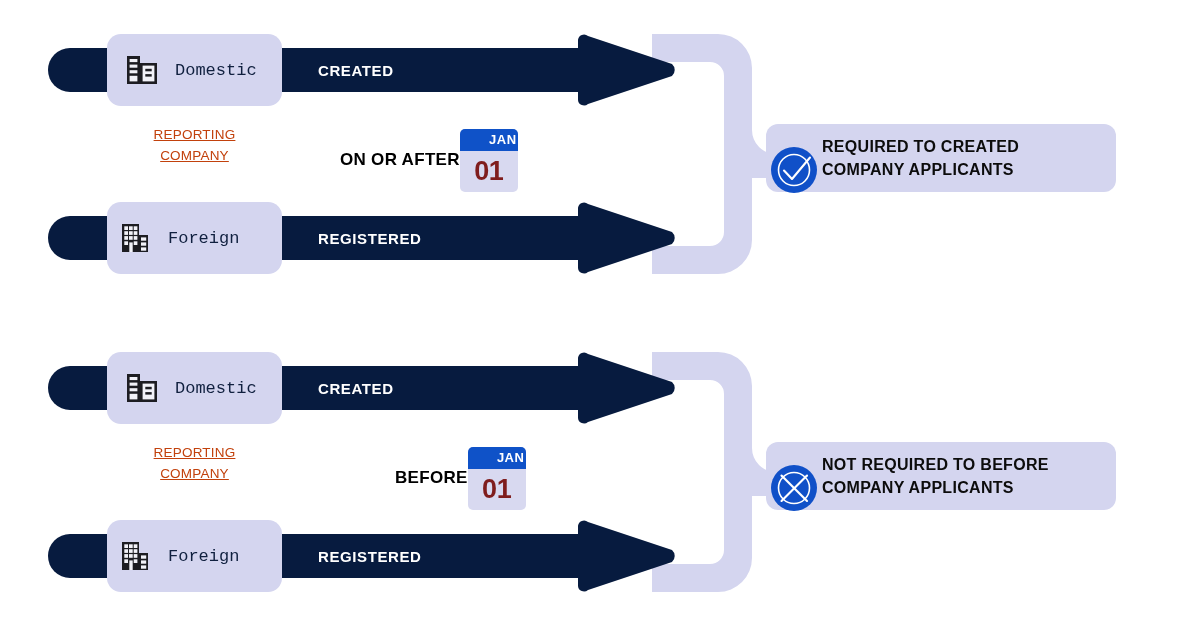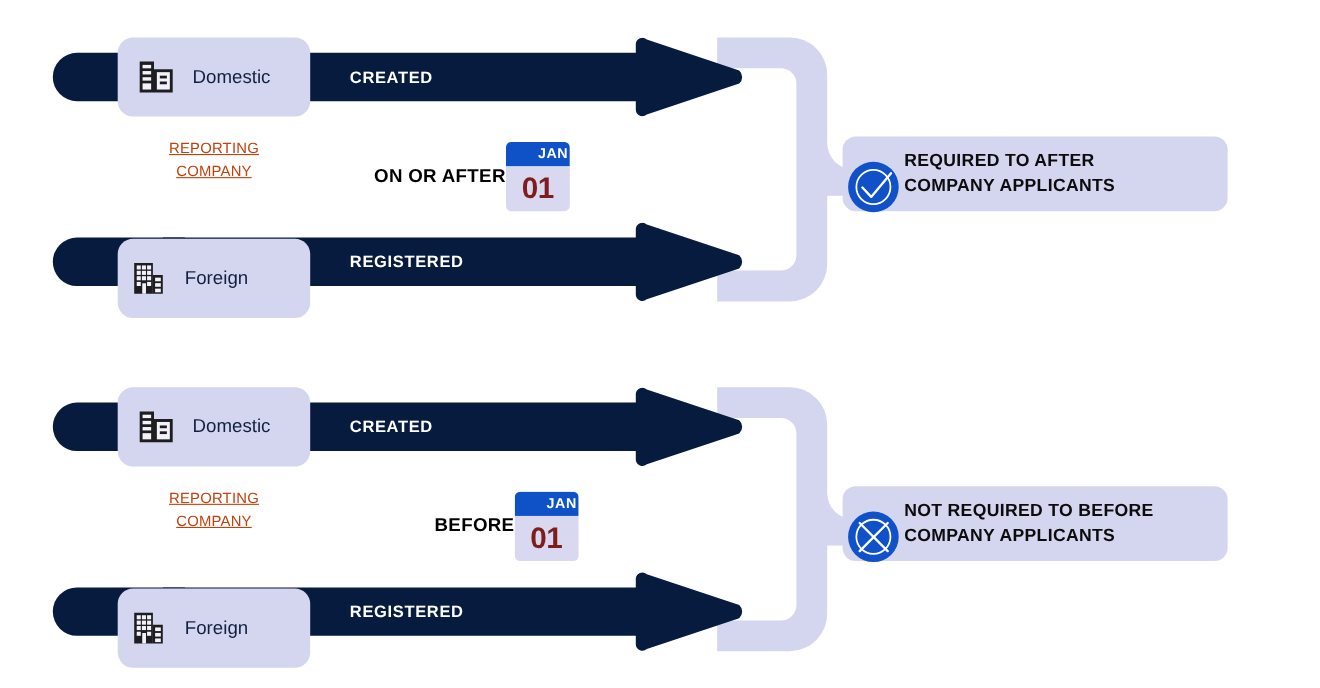--- a/index.html
+++ b/index.html
@@ -91,30 +91,30 @@
     width: 175px;
     height: 72px;
     background: #d4d5ef;
     border-radius: 14px;
     display: flex;
     align-items: center;
     box-sizing: border-box;
     padding-left: 18px;
   }
   .entity-chip.created    { top: 14px; }
-  .entity-chip.registered { top: 197px; padding-left: 11px; }
+  .entity-chip.registered { top: 182px; padding-left: 11px; }
   .entity-icon {
     width: 34px;
     height: 34px;
     flex: 0 0 34px;
     display: block;
   }
   .entity-name {
     margin-left: 16px;
-    font-family: Liberation Sans, sans-serif;
+    font-family: Liberation Mono, monospace;
     font-size: 17px;
     color: #10203f;
     white-space: nowrap;
   }
 
   
   .reporting-caption {
     position: absolute;
     left: 107px;
     top: 104px;
@@ -301,21 +301,21 @@
     <div class="timing on-or-after">
       <span class="timing-text">ON OR AFTER</span>
       <div class="calendar-badge">
         <div class="calendar-month">JAN</div>
         <div class="calendar-day">01</div>
       </div>
     </div>
 
     <div class="result-box">
       <div class="result-text">
-        <div>REQUIRED TO AFTER</div>
+        <div>REQUIRED TO CREATED</div>
         <div>COMPANY APPLICANTS</div>
       </div>
     </div>
     <svg class="result-icon" viewBox="0 0 48 48" xmlns="http://www.w3.org/2000/svg">
       <circle cx="24" cy="24" r="23" fill="#1050c8"></circle>
       <circle cx="24" cy="24" r="15.5" fill="none" stroke="#ffffff" stroke-width="1.6"></circle>
       <path d="M14 24.5 L22 33 L40 11.5" fill="none" stroke="#ffffff" stroke-width="2.1" stroke-linecap="round" stroke-linejoin="round"></path>
     </svg>
 
   </div>

